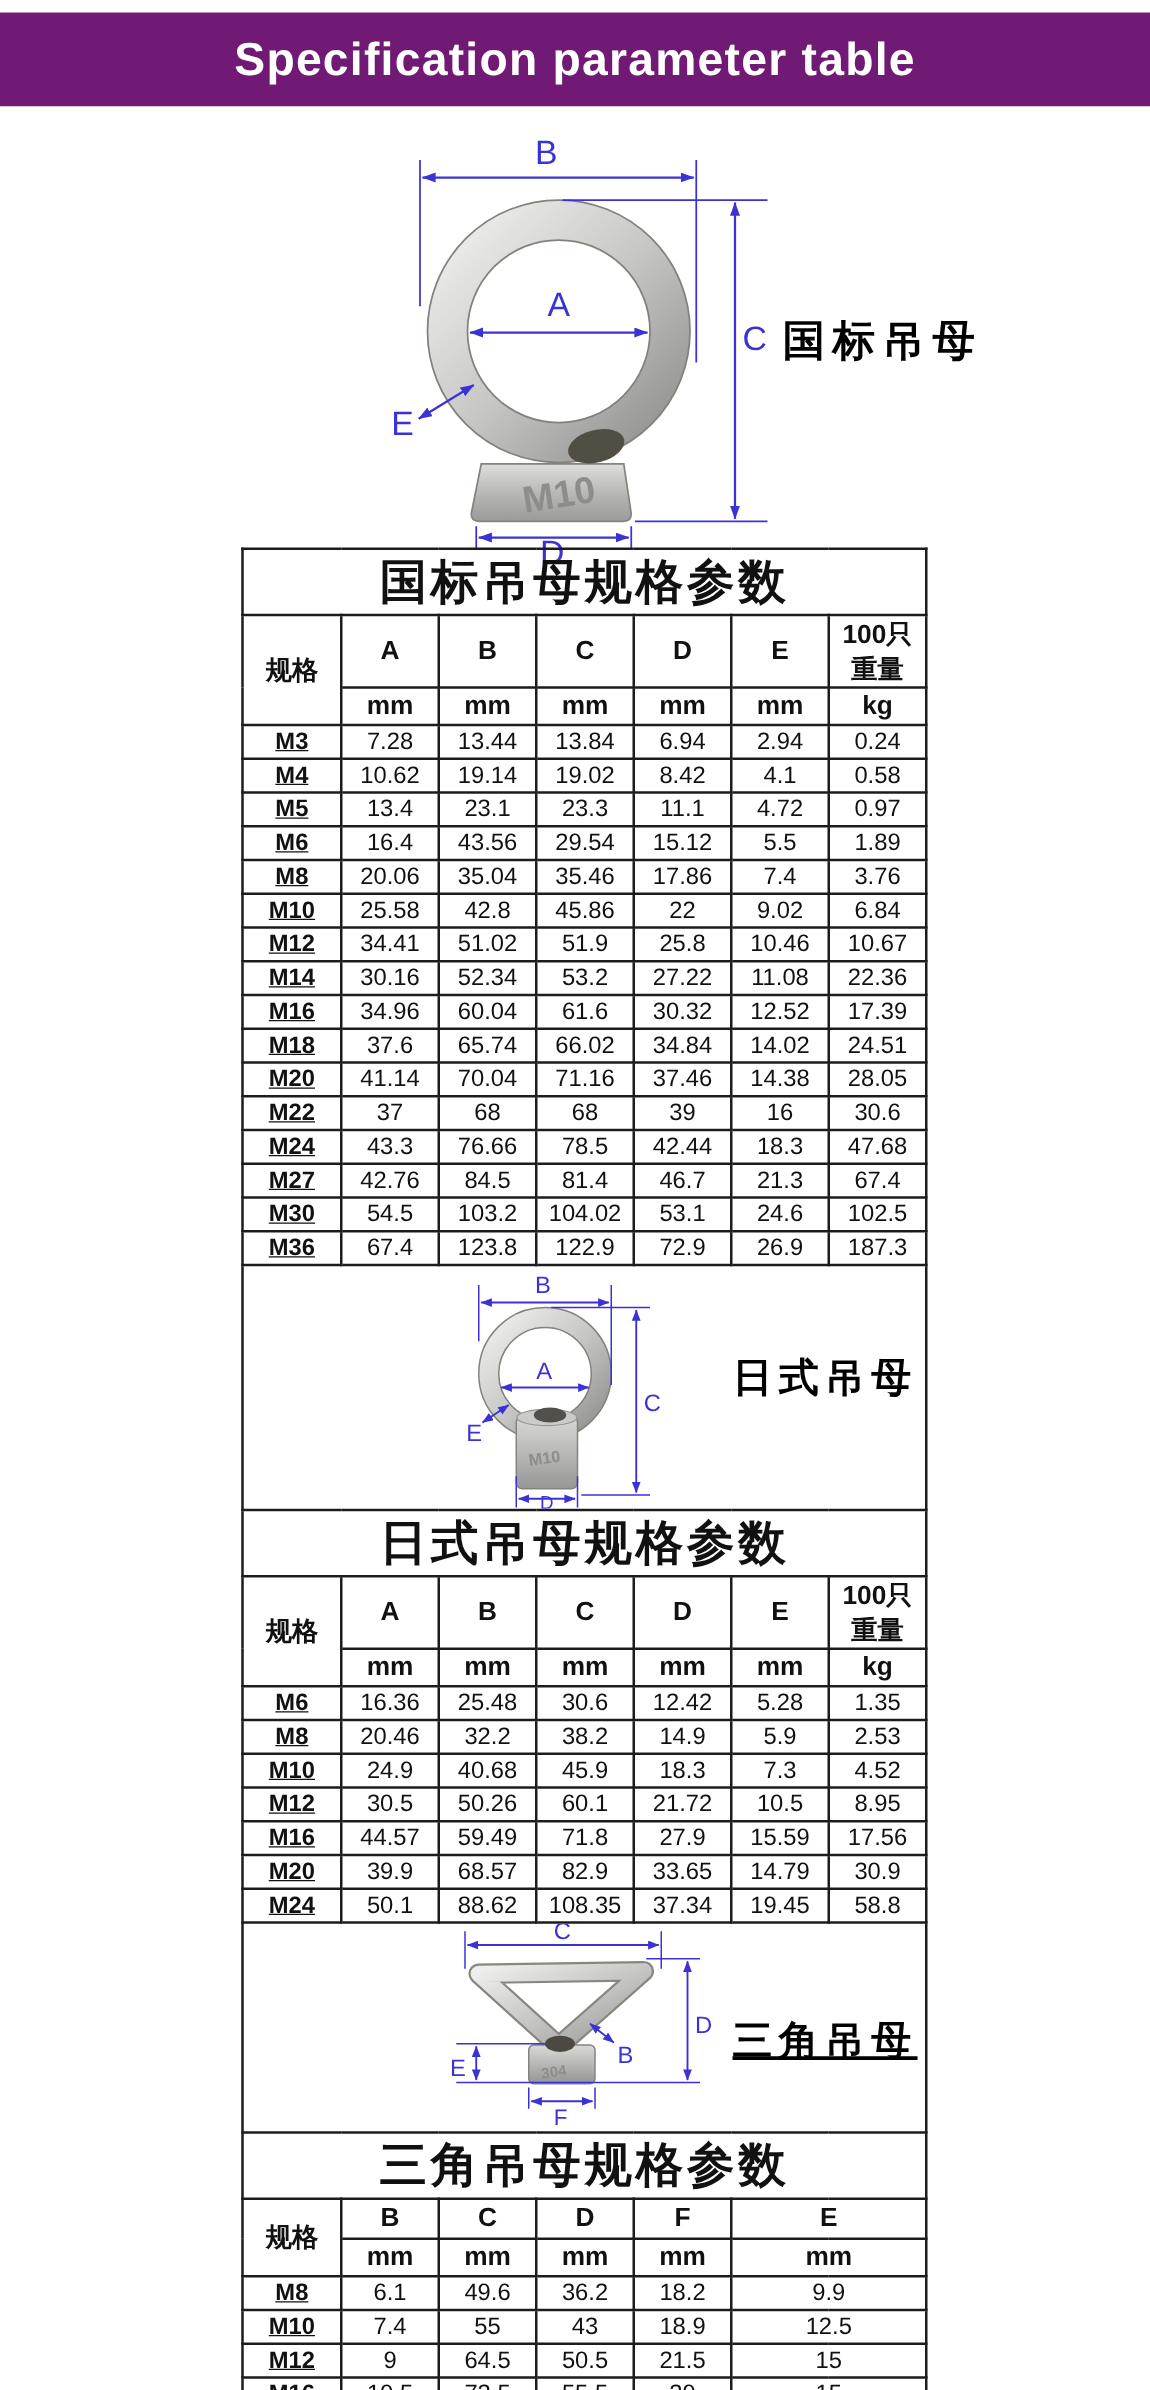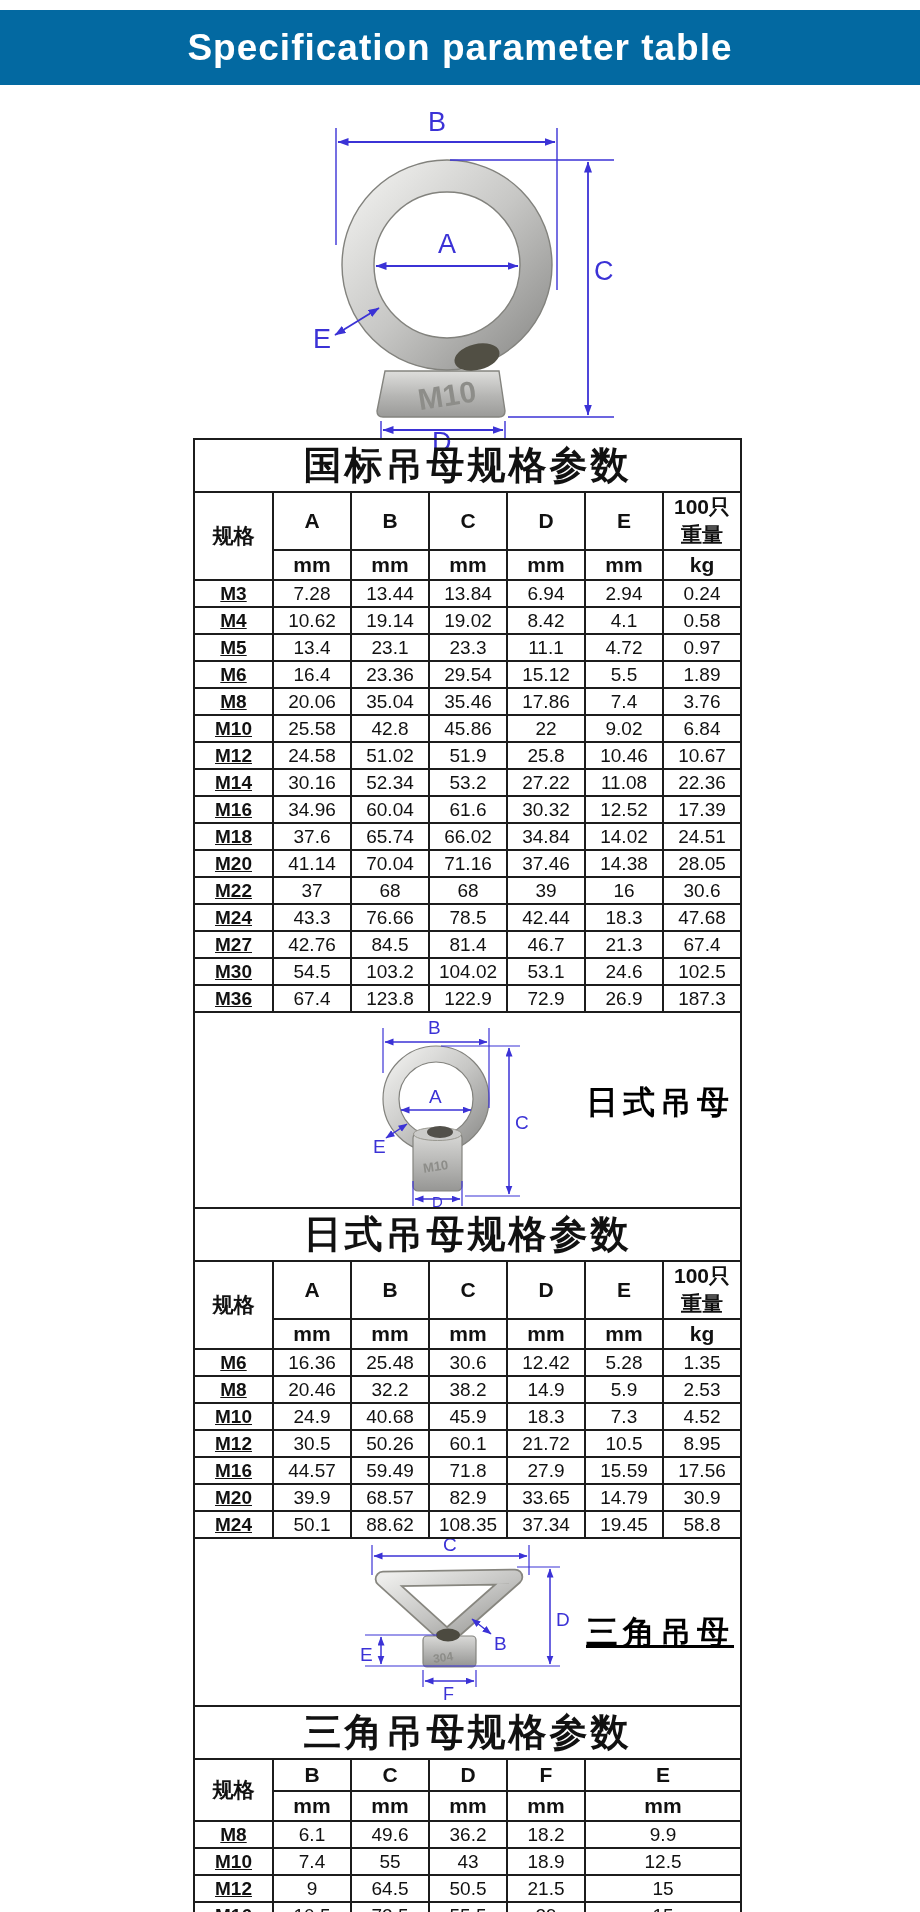--- a/index.html
+++ b/index.html
@@ -1,20 +1,20 @@
 <!DOCTYPE html>
 <html><head>
 <meta charset="utf-8">
 <style>
   html,body{margin:0;padding:0;background:#ffffff;}
   body{font-family:"Liberation Sans","DejaVu Sans",sans-serif;}
   .page{position:relative;width:920px;height:1912px;background:#fff;overflow:hidden;}
 
   
-  .banner{position:absolute;left:0;top:10px;width:920px;height:75px;background:#0369a1;
+  .banner{position:absolute;left:0;top:10px;width:920px;height:75px;background:#701a75;
     display:flex;align-items:center;justify-content:center;}
   .banner-title{color:#fff;font-size:37px;font-weight:bold;letter-spacing:1px;}
 
   
   .fig1{position:absolute;left:280px;top:95px;width:560px;height:356px;}
   .fig1-label{position:absolute;left:626px;top:250px;font-size:34px;font-weight:bold;color:#000;letter-spacing:6px;white-space:nowrap;}
 
   
   .stack{position:absolute;left:193px;top:438px;width:547px;}
   table.big{border-collapse:collapse;table-layout:fixed;width:547px;}
@@ -86,20 +86,21 @@
 
       <line x1="55" y1="240" x2="99" y2="213" stroke="#3b32d6" stroke-width="1.8" marker-start="url(#ar1)" marker-end="url(#ar1)"></line>
       <text class="dim" x="33" y="253" font-size="27">E</text>
 
       <line x1="101" y1="326" x2="101" y2="344" stroke="#3b32d6" stroke-width="1.4"></line>
       <line x1="225" y1="326" x2="225" y2="344" stroke="#3b32d6" stroke-width="1.4"></line>
       <line x1="103" y1="335" x2="223" y2="335" stroke="#3b32d6" stroke-width="1.8" marker-start="url(#ar1)" marker-end="url(#ar1)"></line>
       <text class="dim" x="152" y="356" font-size="27">D</text>
     </svg>
   </div>
+  <div class="fig1-label">国标吊母</div>
 
   <div class="stack">
     <table class="big">
       <colgroup>
         <col style="width:79px">
           <col style="width:78px">
           <col style="width:78px">
           <col style="width:78px">
         <col style="width:78px">
           <col style="width:78px">
@@ -152,21 +153,21 @@
             <td>13.4</td>
             <td>23.1</td>
             <td>23.3</td>
             <td>11.1</td>
             <td>4.72</td>
             <td>0.97</td>
           </tr>
           <tr>
             <th>M6</th>
             <td>16.4</td>
-            <td>23.36</td>
+            <td>43.56</td>
             <td>29.54</td>
             <td>15.12</td>
             <td>5.5</td>
             <td>1.89</td>
           </tr>
           <tr>
             <th>M8</th>
             <td>20.06</td>
             <td>35.04</td>
             <td>35.46</td>
@@ -178,21 +179,21 @@
             <th>M10</th>
             <td>25.58</td>
             <td>42.8</td>
             <td>45.86</td>
             <td>22</td>
             <td>9.02</td>
             <td>6.84</td>
           </tr>
           <tr>
             <th>M12</th>
-            <td>24.58</td>
+            <td>34.41</td>
             <td>51.02</td>
             <td>51.9</td>
             <td>25.8</td>
             <td>10.46</td>
             <td>10.67</td>
           </tr>
           <tr>
             <th>M14</th>
             <td>30.16</td>
             <td>52.34</td>

